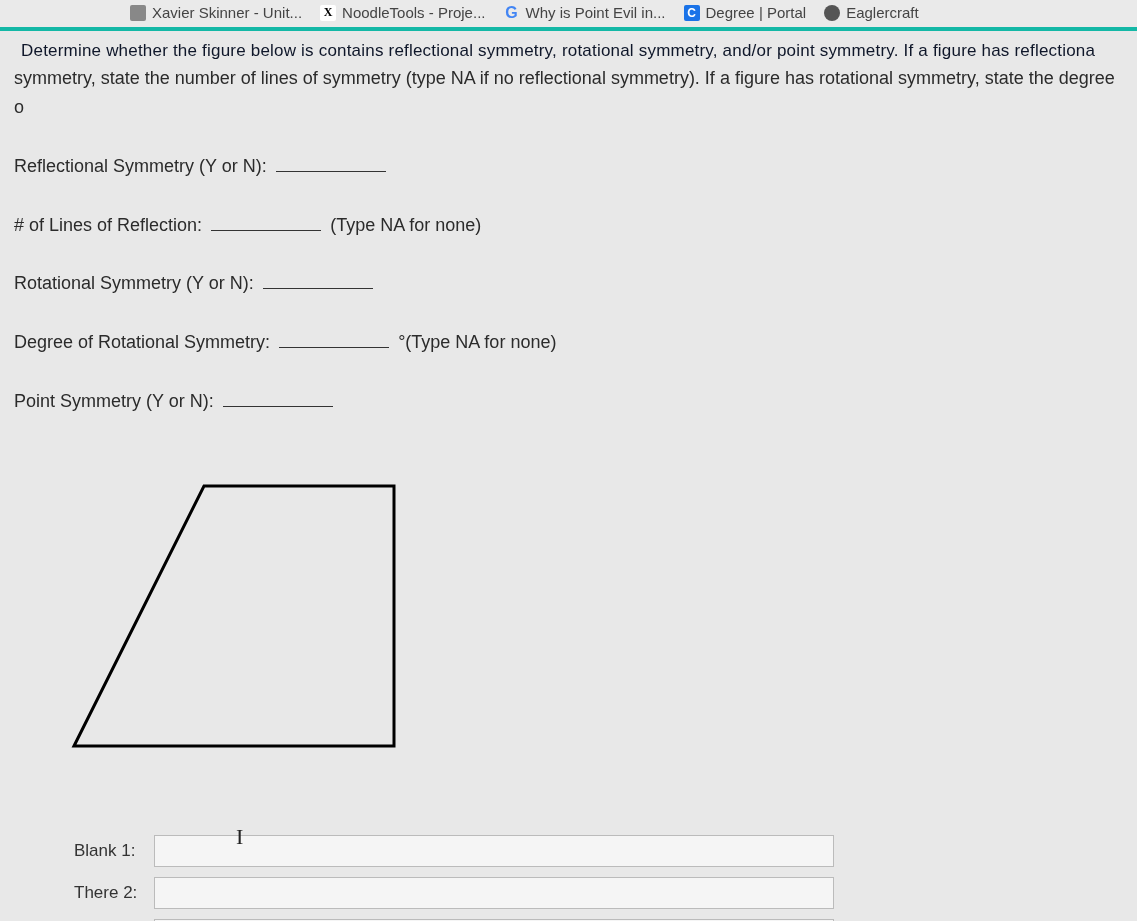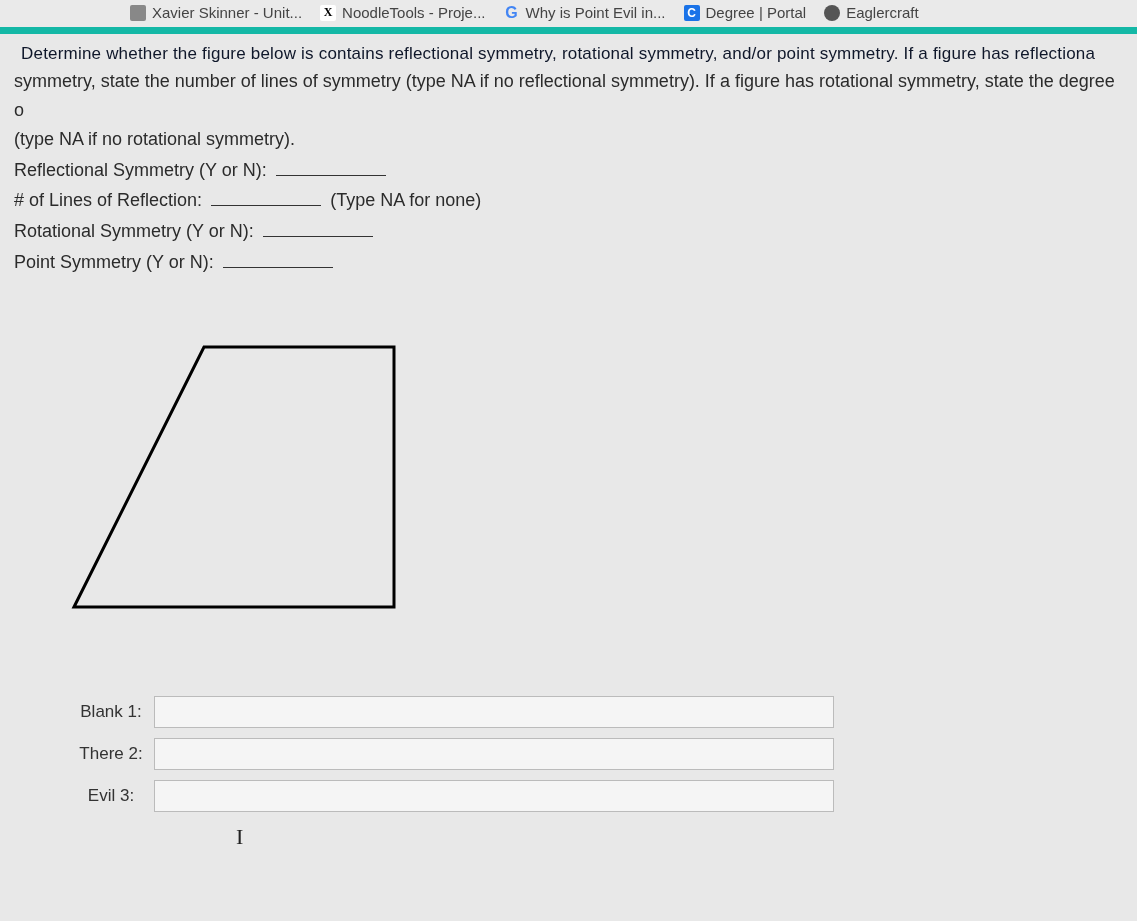--- a/index.html
+++ b/index.html
@@ -13,21 +13,21 @@
     position: relative;
   }
   .tab-bar {
     display: flex;
     align-items: center;
     gap: 18px;
     padding: 4px 10px 6px 130px;
     font-size: 15px;
     color: #444;
     background: #eaeaea;
-    border-bottom: 7px solid #14b8a6;
+    border-bottom: 4px solid #14b8a6;
   }
   .tab {
     display: flex;
     align-items: center;
     gap: 6px;
     white-space: nowrap;
   }
   .tab-icon {
     display: inline-flex;
     width: 16px;
@@ -51,21 +51,21 @@
     line-height: 1.6;
   }
   .faded {
     color: #0f172a;
     font-size: 17px;
     letter-spacing: 0.2px;
     white-space: nowrap;
     overflow: hidden;
     margin-left: 7px;
   }
-  .question-row { margin-top: 2px; }
+  .question-row { margin-top: 30px; }
   .blank-line {
     display: inline-block;
     border-bottom: 1.5px solid #333;
     width: 110px;
     height: 1em;
     vertical-align: baseline;
     margin: 0 4px;
   }
   .figure-area {
     margin: 60px 0 40px 50px;
@@ -76,21 +76,21 @@
   }
   .answer-row {
     display: flex;
     align-items: center;
     margin-bottom: 10px;
   }
   .answer-label {
     font-size: 17px;
     color: #333;
     width: 80px;
-    text-align: center;
+    text-align: left;
     padding-right: 6px;
   }
   .answer-input {
     width: 680px;
     height: 32px;
     border: 1px solid #bbb;
     background: #f5f5f5;
     font-size: 16px;
     padding: 2px 6px;
   }
@@ -126,38 +126,42 @@
   </div>
   <div class="tab">
     <span class="tab-icon icon-globe"></span>
     <span>Eaglercraft</span>
   </div>
 </div>
 
 <div class="content">
   <div class="faded">Determine whether the figure below is contains reflectional symmetry, rotational symmetry, and/or point symmetry. If a figure has reflectiona</div>
   <div>symmetry, state the number of lines of symmetry (type NA if no reflectional symmetry). If a figure has rotational symmetry, state the degree o</div>
-  <div>(type NA if no rotational symmetry).</div>
 
   <div class="question-row">
     <span>Reflectional Symmetry (Y or N):</span>
     <span class="blank-line"></span>
   </div>
 
   <div class="question-row">
     <span># of Lines of Reflection:</span>
     <span class="blank-line"></span>
     <span>(Type NA for none)</span>
   </div>
 
   <div class="question-row">
     <span>Rotational Symmetry (Y or N):</span>
     <span class="blank-line"></span>
   </div>
 
+  <div class="question-row">
+    <span>Degree of Rotational Symmetry:</span>
+    <span class="blank-line"></span>
+    <span>°(Type NA for none)</span>
+  </div>
 
   <div class="question-row">
     <span>Point Symmetry (Y or N):</span>
     <span class="blank-line"></span>
   </div>
 
   <div class="figure-area">
     <svg width="340" height="280" viewBox="0 0 340 280">
       <polygon points="10,270 140,10 330,10 330,270" fill="none" stroke="#000" stroke-width="3"></polygon>
     </svg>

